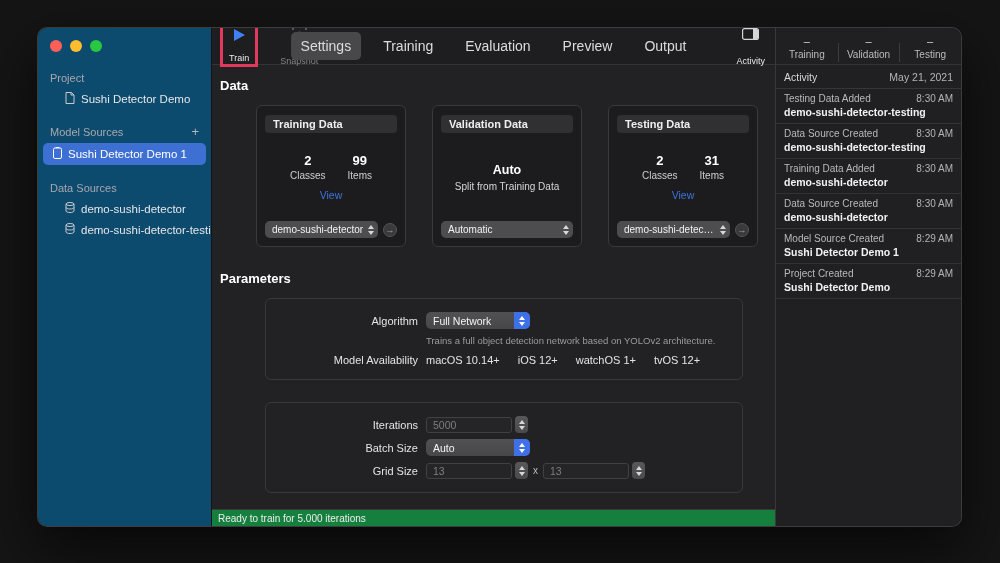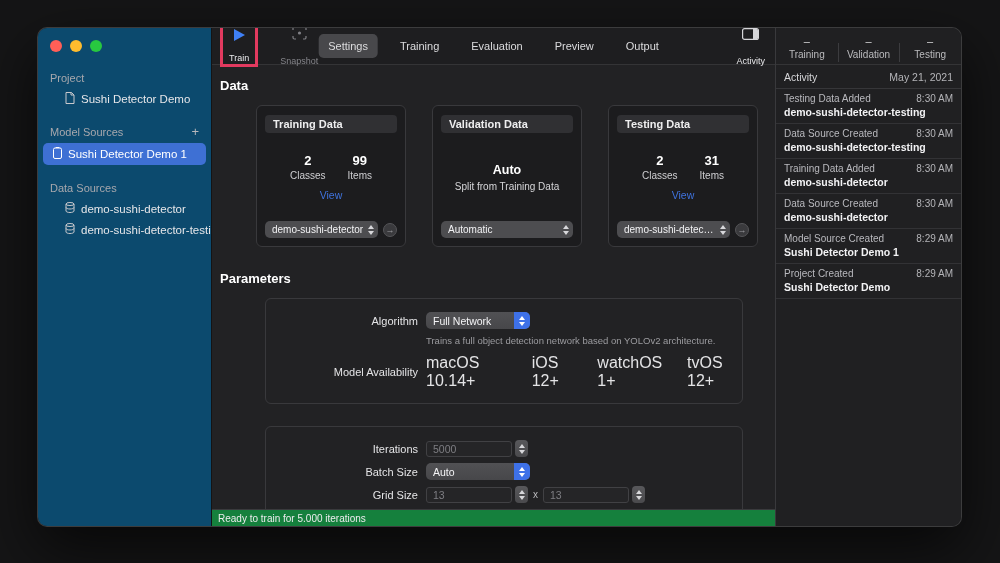--- a/index.html
+++ b/index.html
@@ -26,21 +26,21 @@
   .main { flex:1; display:flex; flex-direction:column; background:#222224; min-width:0; border-left:1px solid #141415; }
   .toolbar { height:37px; flex:none; display:flex; align-items:center; padding:0 10px 0 8px;
     background:#1e1e20; border-bottom:1px solid #343436; position:relative; }
   .tool-btn { display:flex; flex-direction:column; align-items:center; justify-content:center; gap:12px; }
   .train-annotation { border:3px solid #e23a5f; padding:2px 6px 1px 6px; margin-top:-1px; }
   .play-icon { width:0; height:0; border-left:11px solid #3f80f6; border-top:6.5px solid transparent; border-bottom:6.5px solid transparent; }
   .tool-label { font-size:9px; color:#e8e8ea; }
   .tool-label.dim { color:#85858a; }
   .snapshot-btn { margin-left:22px; }
   .tabs { position:absolute; left:50%; transform:translateX(-50%); display:flex; gap:12px; align-items:center; }
-  .tab { font-size:11px; color:#dcdcde; padding:6px 10px; border-radius:5px; }
+  .tab { font-size:14px; color:#dcdcde; padding:6px 10px; border-radius:5px; }
   .tab.active { background:#48484b; }
   .activity-btn { margin-left:auto; }
 
   .content { flex:1; padding:13px 0 0 8px; overflow:hidden; }
   .section-h { color:#fff; font-size:13px; font-weight:bold; margin-bottom:12px; }
 
   .cards { display:flex; gap:26px; margin:10px 0 0 36px; }
   .card { width:150px; height:142px; background:#1c1c1e; border:1px solid #39393c; border-radius:6px;
     display:flex; flex-direction:column; padding:9px 8px 8px 8px; }
   .card-h { background:#303033; border-radius:4px; padding:3px 8px; font-size:11px; font-weight:bold; color:#eeeeef; }
@@ -65,21 +65,21 @@
   .param-box { width:478px; margin:10px 0 0 45px; border:1px solid #39393c; border-radius:6px; padding:13px 0; }
   .p-row { display:flex; align-items:center; margin:0 0 6px 0; }
   .p-row:last-child { margin-bottom:0; }
   .p-label { width:152px; flex:none; text-align:right; font-size:11px; color:#e4e4e6; margin-right:8px; }
   .popup { height:17px; width:104px; background:linear-gradient(#515154,#47474a); border-radius:5px;
     display:flex; align-items:center; font-size:10.5px; color:#f4f4f6; padding-left:7px; }
   .popup .seg { margin-left:auto; width:16px; height:17px; background:#3e71e8; border-radius:0 5px 5px 0;
     display:flex; flex-direction:column; align-items:center; justify-content:center; gap:2px; }
   .popup .seg .chev-u { border-bottom-color:#fff; } .popup .seg .chev-d { border-top-color:#fff; }
   .hint { font-size:9.5px; color:#9c9ca0; margin:2px 0 8px 160px; }
-  .avail { display:flex; gap:18px; font-size:16px; color:#e4e4e6; }
+  .avail { display:flex; gap:18px; font-size:11px; color:#e4e4e6; }
   .field-wrap { display:flex; align-items:center; gap:3px; }
   .field { width:86px; height:16px; background:#252527; border:1px solid #414144; border-radius:3px;
     font-size:10.5px; color:#7e7e83; padding-left:6px; display:flex; align-items:center; }
   .stepper { width:13px; height:17px; background:linear-gradient(#58585b,#4a4a4d); border-radius:4px;
     display:flex; flex-direction:column; align-items:center; justify-content:center; gap:2px; }
   .x-sep { font-size:10px; color:#bcbcbf; margin:0 5px; }
   .p-gap { height:12px; }
 
   .statusbar { flex:none; height:17px; background:#15803d; border-top:1px solid #3a3a3d;
     display:flex; align-items:center; padding-left:6px; font-size:10px; color:#ececee; }

